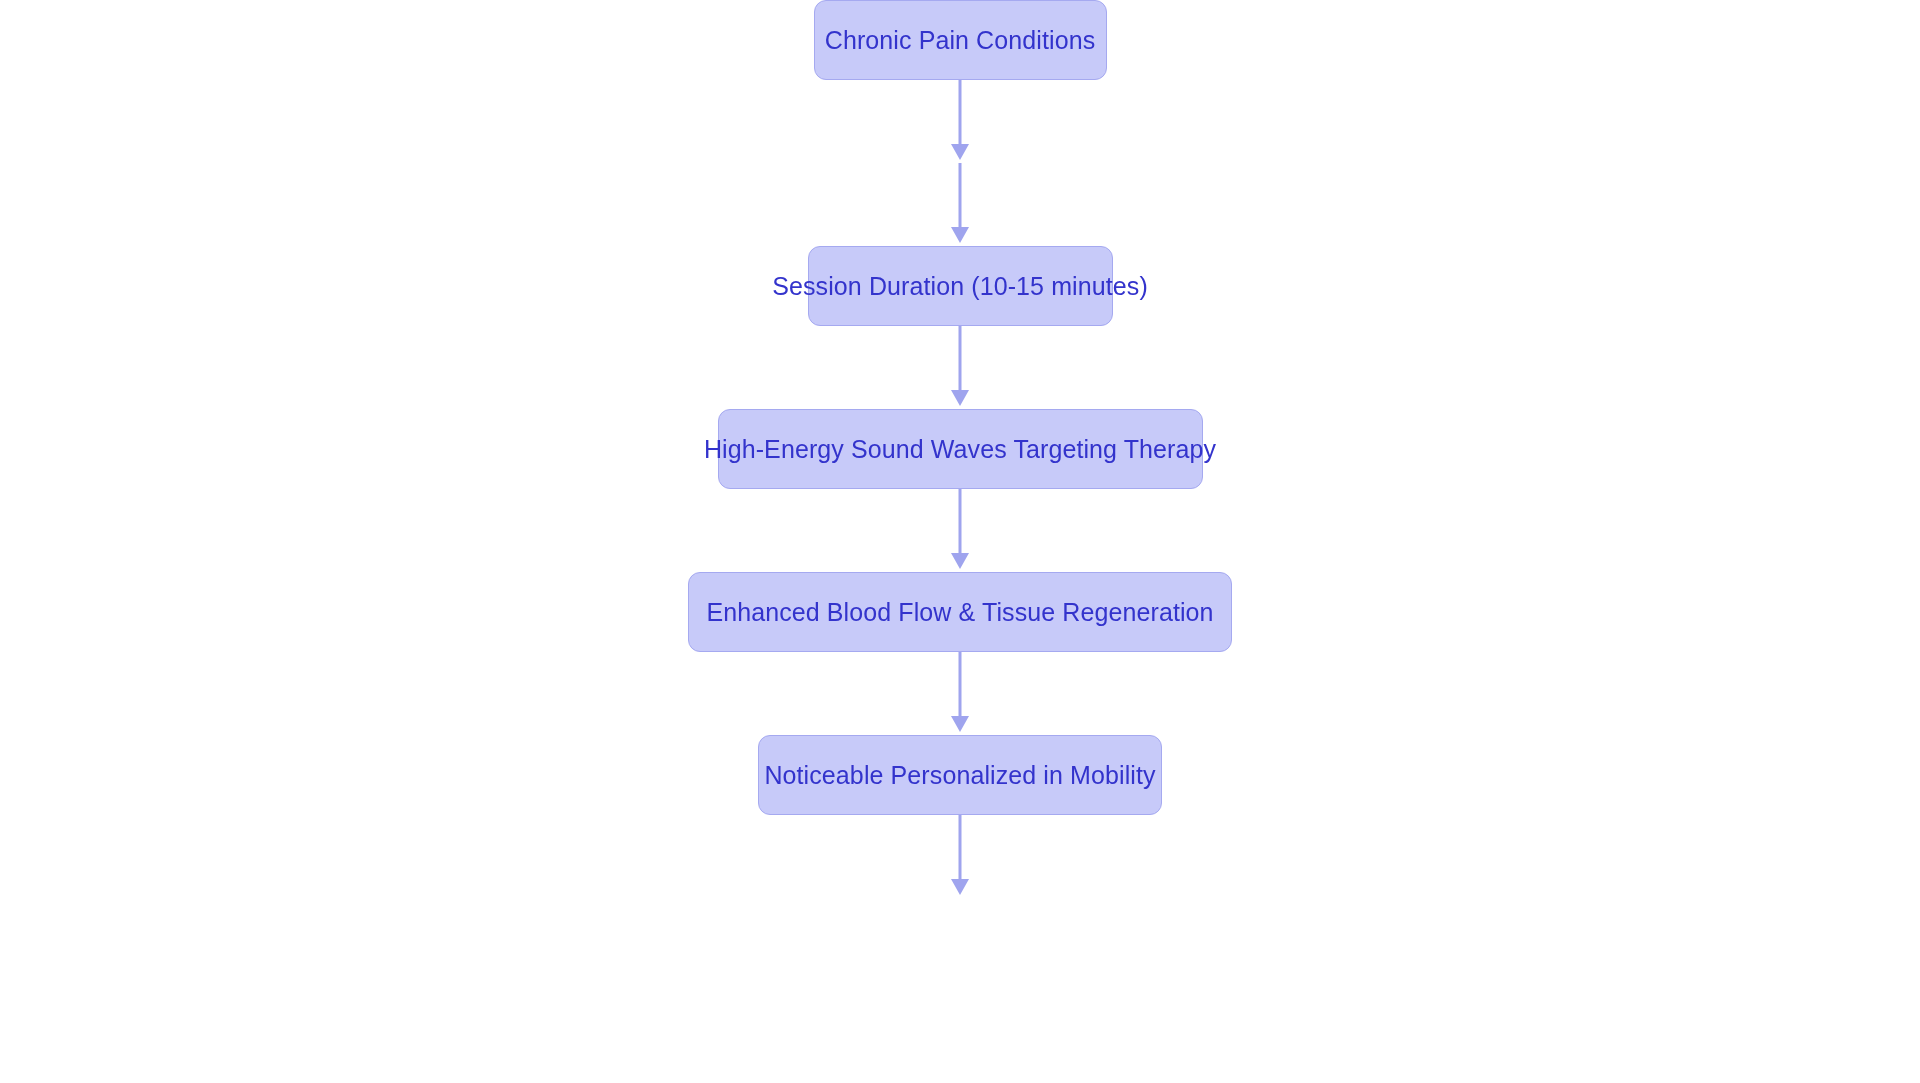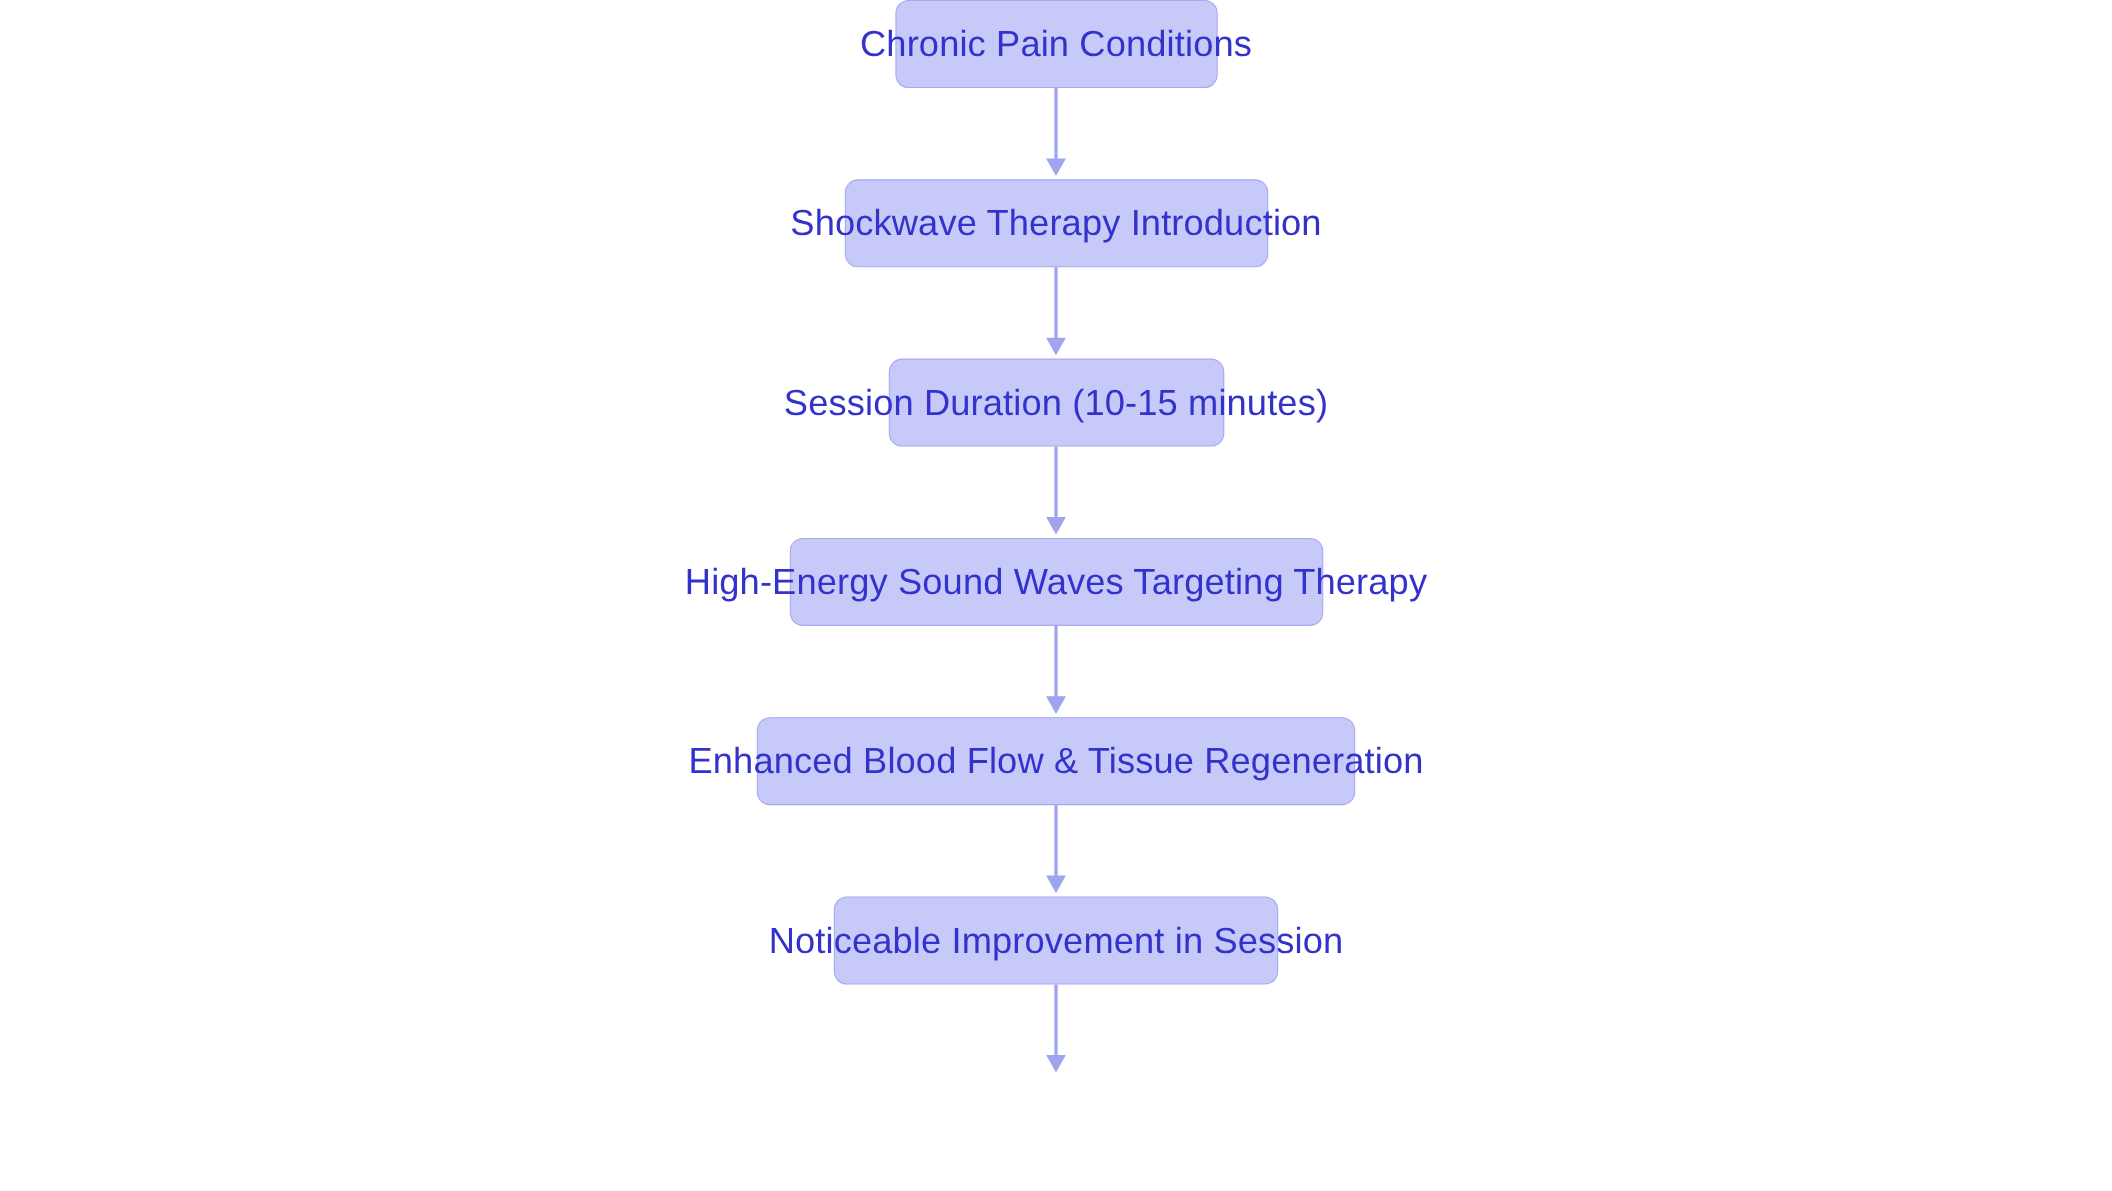--- a/index.html
+++ b/index.html
@@ -37,21 +37,21 @@
     box-sizing: border-box;
     height: 80px;
     border-radius: 12px;
     background: #c7caf9;
     border: 1.6px solid #a5a9f0;
     color: #3333cc;
     display: flex;
     align-items: center;
     justify-content: center;
     text-align: center;
-    font-size: 33px;
+    font-size: 25px;
     font-weight: 400;
     letter-spacing: 0.1px;
     padding: 16px 30px;
     white-space: nowrap;
     flex: 0 0 auto;
   }
 
   .connector {
     flex: 0 0 auto;
     width: 40px;
@@ -85,21 +85,20 @@
 <div id="flow-canvas">
   <div class="flow-column">
 
     <div class="node" style="width:293px">Chronic Pain Conditions</div>
 
     <div class="connector">
       <div class="line"></div>
       <div class="arrowhead"></div>
     </div>
 
-    <div class="node" style="width:385px">Shockwave Therapy Introduction</div>
 
     <div class="connector">
       <div class="line"></div>
       <div class="arrowhead"></div>
     </div>
 
     <div class="node" style="width:305px">Session Duration (10-15 minutes)</div>
 
     <div class="connector">
       <div class="line"></div>
@@ -113,21 +112,21 @@
       <div class="arrowhead"></div>
     </div>
 
     <div class="node" style="width:544px">Enhanced Blood Flow &amp; Tissue Regeneration</div>
 
     <div class="connector">
       <div class="line"></div>
       <div class="arrowhead"></div>
     </div>
 
-    <div class="node" style="width:404px">Noticeable Improvement in Session</div>
+    <div class="node" style="width:404px">Noticeable Personalized in Mobility</div>
 
     <div class="connector">
       <div class="line"></div>
       <div class="arrowhead"></div>
     </div>
 
 
   </div>
 </div>
 

